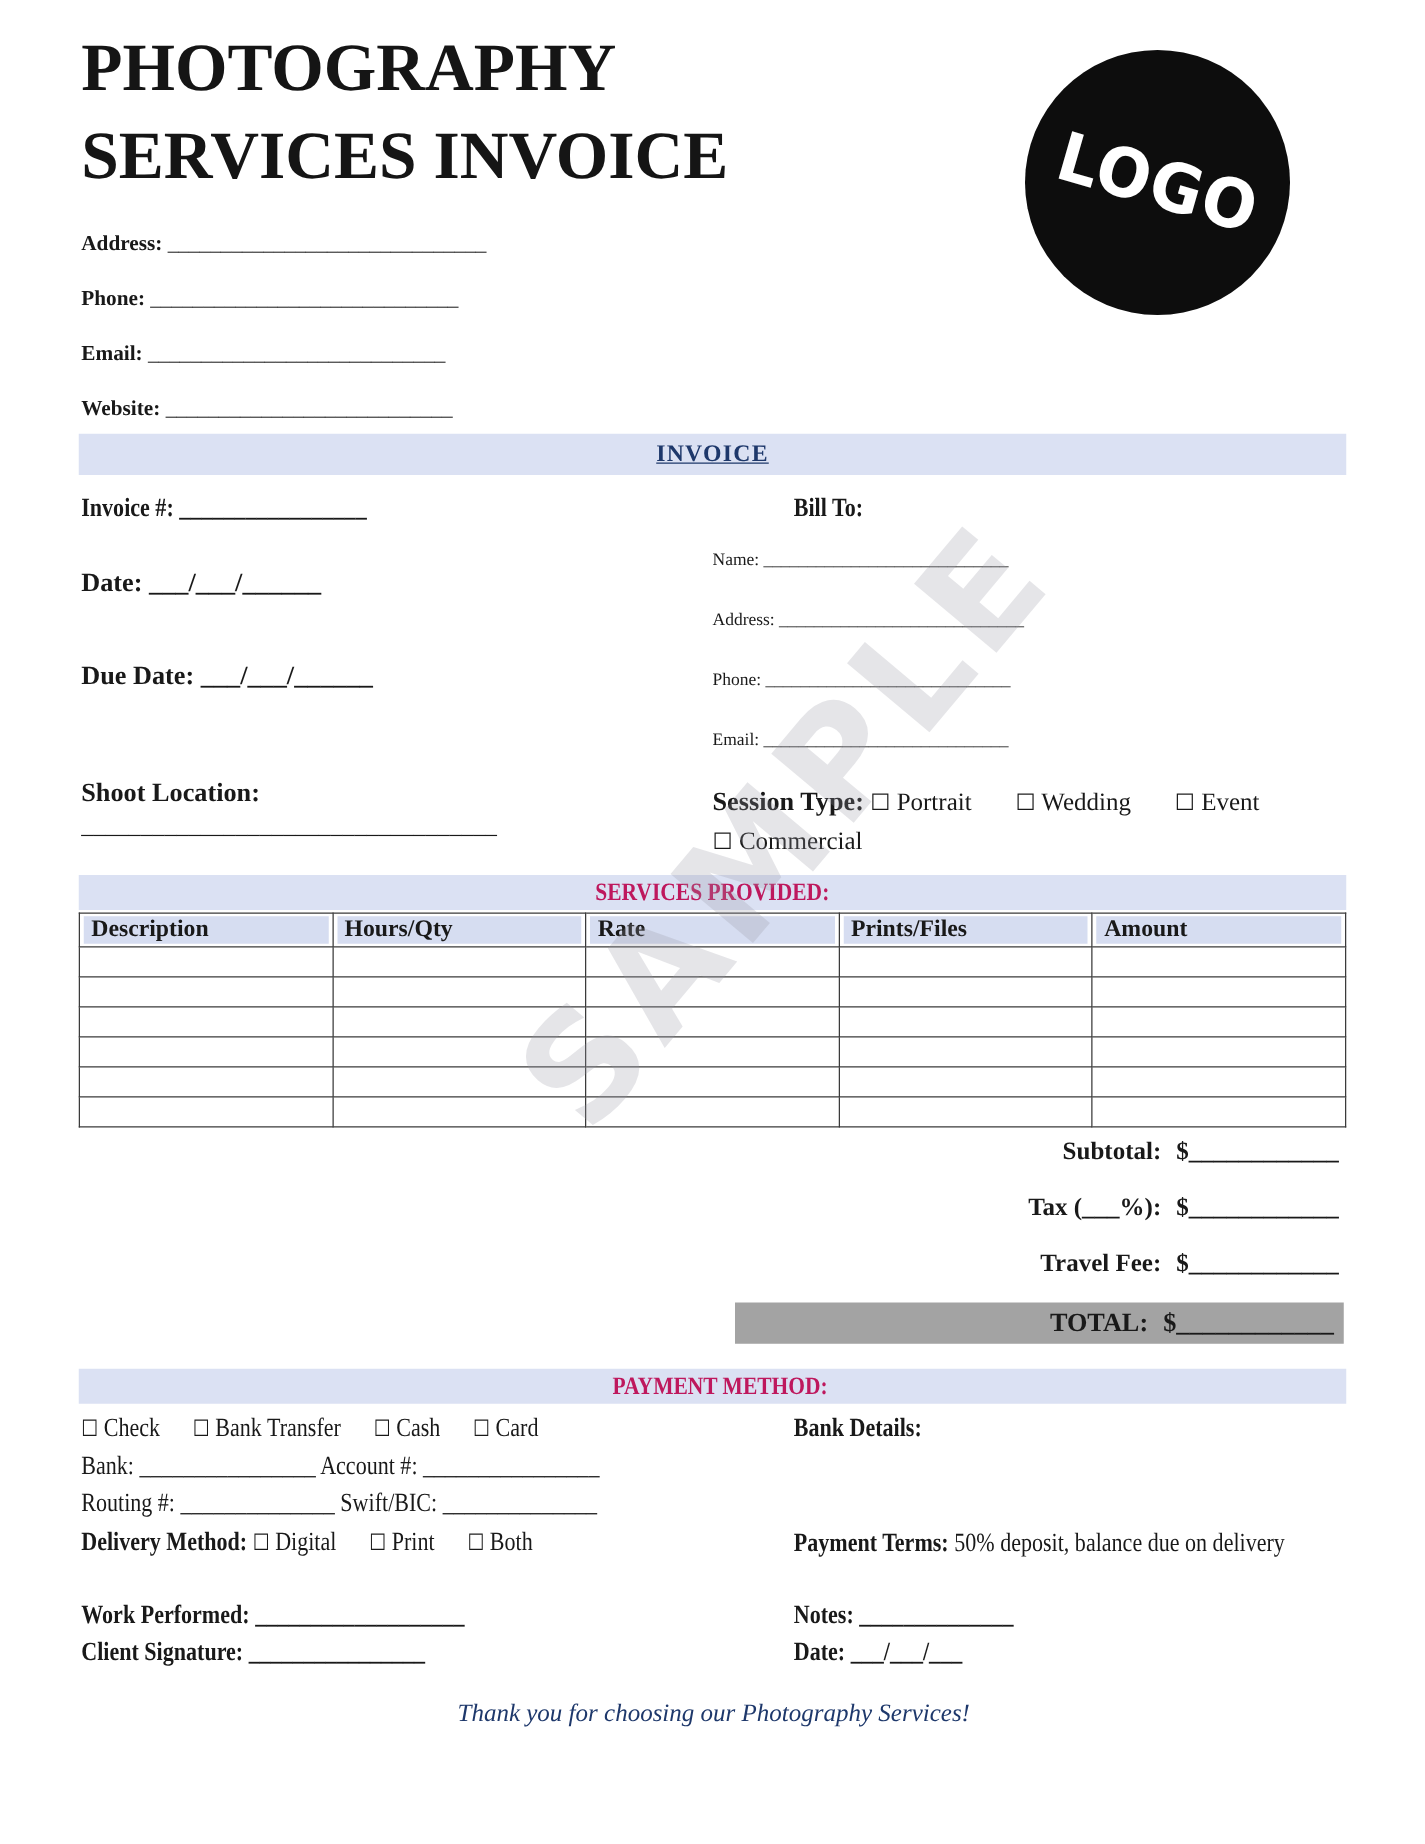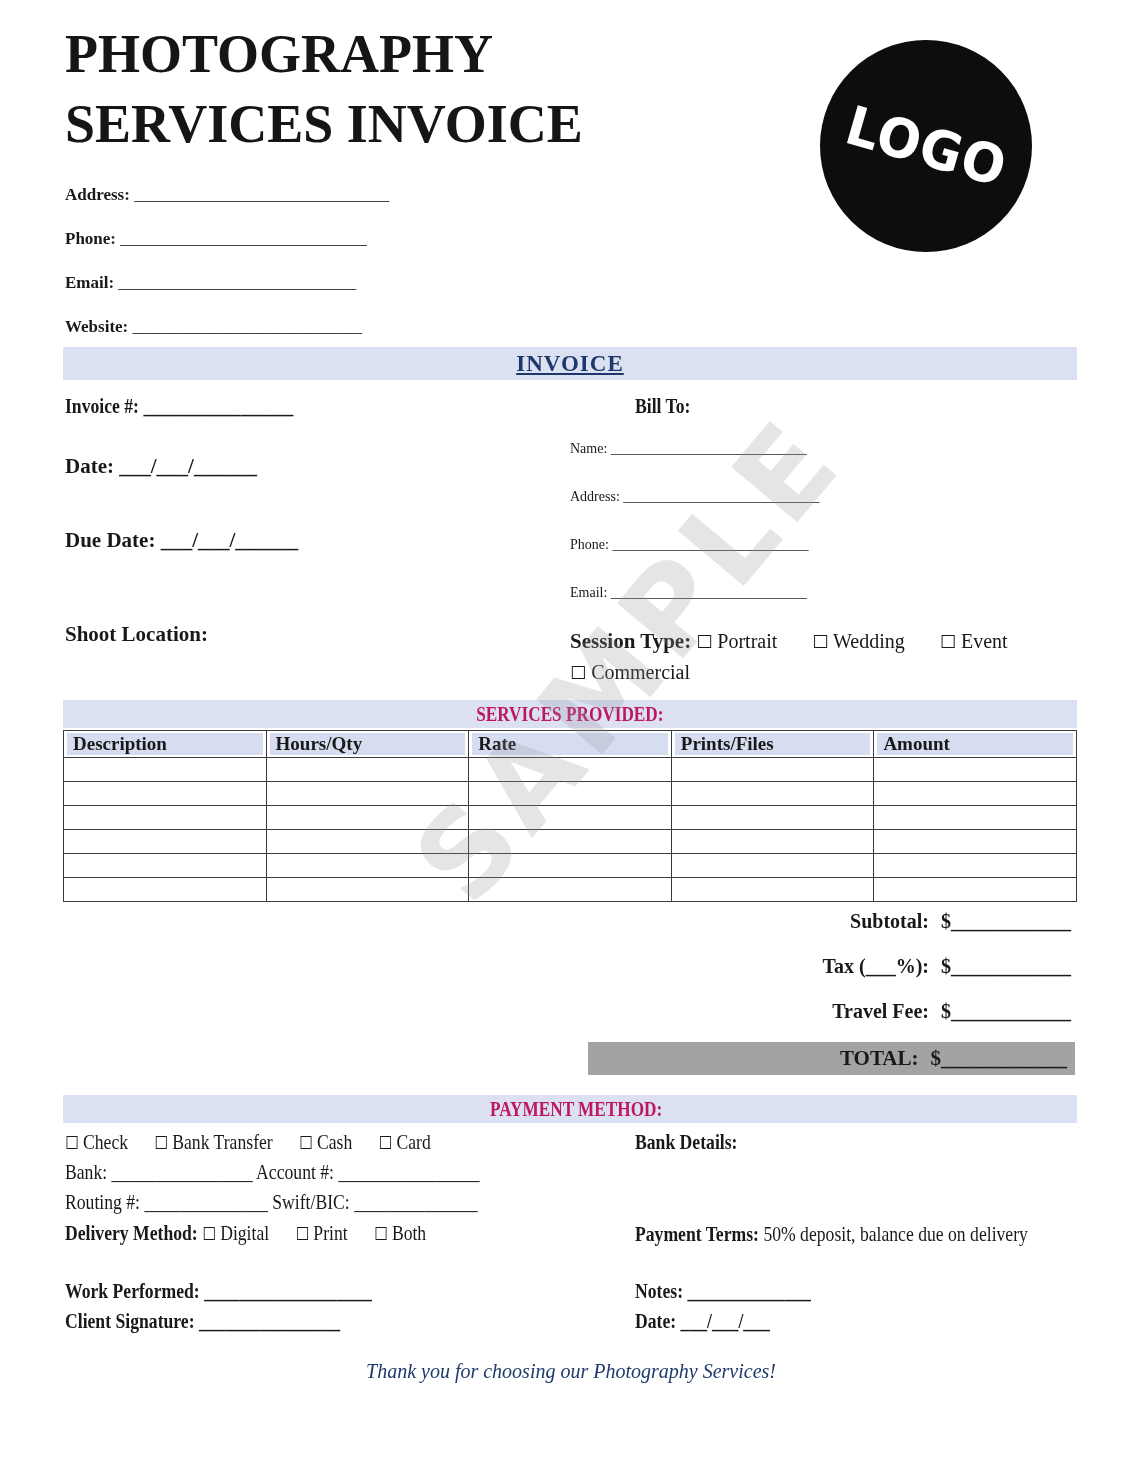--- a/index.html
+++ b/index.html
@@ -19,21 +19,21 @@
                letter-spacing:1px; transform:rotate(16deg) scaleX(0.95); }
 
   
   .contact-row { font-size:17px; line-height:22px; }
   .contact-row .lbl { font-weight:bold; }
   .cr1 { top:184px; } .cr2 { top:228px; } .cr3 { top:272px; } .cr4 { top:316px; }
 
   
   .banner { left:63px; width:1014px; background:#dbe1f3; text-align:center; }
   .banner-invoice { top:347px; height:33px; line-height:33px; }
-  .banner-invoice span { font-size:23px; font-weight:bold; color:#1e386b; text-decoration:underline; letter-spacing:1px; }
+  .banner-invoice span { font-size:19px; font-weight:bold; color:#1e386b; text-decoration:underline; letter-spacing:1px; }
   .banner-sub { height:28px; line-height:28px; font-size:20px; font-weight:bold; color:#be185d; }
   .banner-services { top:700px; } .banner-payment { top:1095px;padding-left:12px; }
 
   
   .cond { display:inline-block; transform:scaleX(0.84); transform-origin:0 50%; white-space:nowrap; }
   .cond-c { display:inline-block; transform:scaleX(0.86); transform-origin:50% 50%; white-space:nowrap; }
 
   .b { font-weight:bold; }
   .meta-row { top:392px; width:1012px; font-size:21px; line-height:28px; }
   .col-right { position:absolute; left:570px; }
@@ -127,20 +127,21 @@
     <span>Date:</span>
     <span>___</span><span>/</span><span>___</span><span>/</span><span>______</span>
   </div>
 
   <div class="abs mid-label due-row">
     <span>Due Date:</span>
     <span>___</span><span>/</span><span>___</span><span>/</span><span>______</span>
   </div>
 
   <div class="abs mid-label shoot-label">Shoot Location:</div>
+  <div class="abs shoot-line">___________________________________</div>
 
   <div class="bill-field bf1">
     <span>Name:</span> <span>____________________________</span>
   </div>
   <div class="bill-field bf2">
     <span>Address:</span> <span>____________________________</span>
   </div>
   <div class="bill-field bf3">
     <span>Phone:</span> <span>____________________________</span>
   </div>

